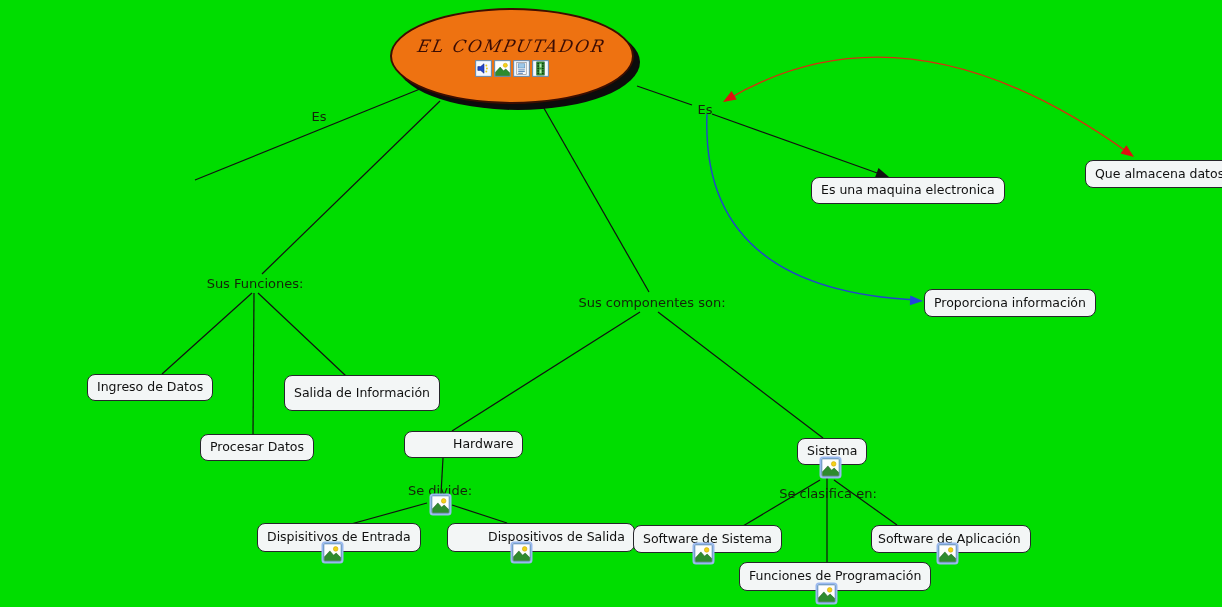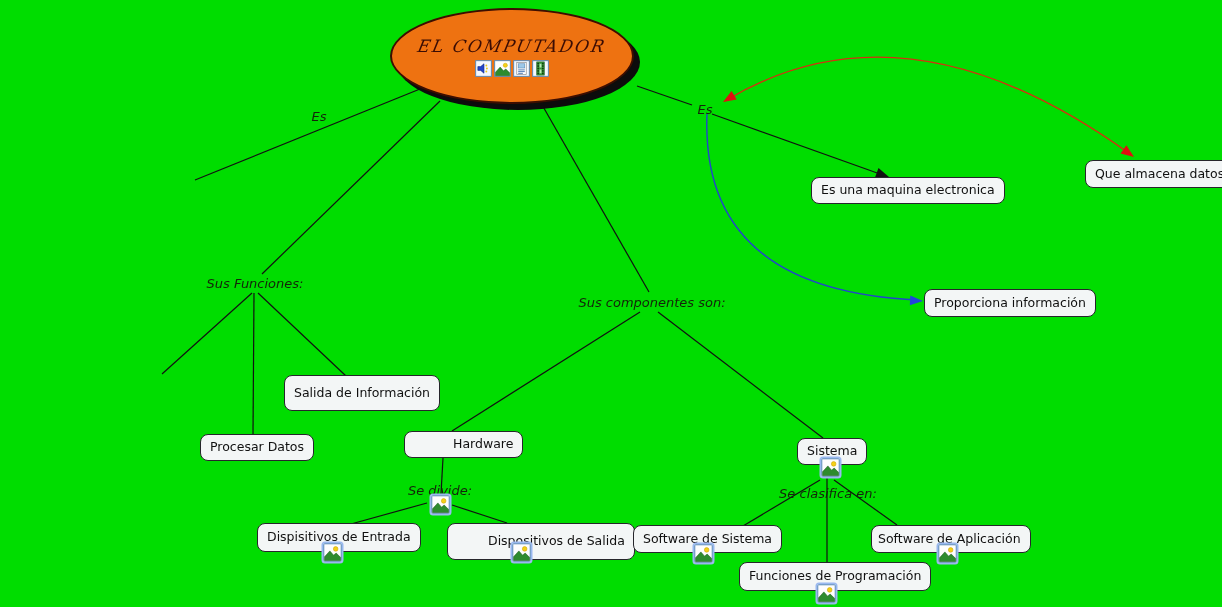--- a/index.html
+++ b/index.html
@@ -32,21 +32,21 @@
     position:absolute;background:#F3F6F6;border:1.4px solid #26262B;
     border-radius:8px;color:#101010;font-size:12.5px;line-height:1.45;
     padding:3px 9px;white-space:nowrap;box-sizing:border-box;z-index:2;
     display:flex;align-items:center;justify-content:center;
   }
   .node.multi{white-space:normal;text-align:center;width:256px;padding:4px 4px;border-radius:10px;}
 
   
   .llabel{
     position:absolute;font-size:13px;color:#14240A;z-index:2;
-    transform:translateX(-50%);white-space:nowrap;font-style:italic;
+    transform:translateX(-50%);white-space:nowrap;
   }
 
   
   .pic-icon{
     position:absolute;width:19px;height:19px;z-index:4;
     box-shadow:0 0 0 1.5px #9AB8F0;background:#fff;border-radius:2px;
   }
 </style>
 </head>
 <body>
@@ -144,26 +144,27 @@
   <div class="llabel" style="left:319px;top:109px;">Es</div>
   <div class="llabel" style="left:705px;top:102px;">Es</div>
   <div class="llabel" style="left:255px;top:276px;">Sus Funciones:</div>
   <div class="llabel" style="left:652px;top:295px;">Sus componentes son:</div>
   <div class="llabel" style="left:440px;top:483px;">Se divide:</div>
   <div class="llabel" style="left:828px;top:486px;">Se clasifica en:</div>
 
   <div class="node" style="left:811px;top:177px;height:27px;">Es una maquina electronica</div>
   <div class="node" style="left:1085px;top:160px;height:28px;">Que almacena datos</div>
   <div class="node" style="left:924px;top:289px;height:28px;">Proporciona información</div>
+  <div class="node" style="left:87px;top:374px;height:27px;">Ingreso de Datos</div>
   <div class="node" style="left:284px;top:375px;height:36px;">Salida de Información</div>
   <div class="node" style="left:200px;top:434px;height:27px;">Procesar Datos</div>
   <div class="node" style="left:404px;top:431px;height:27px;padding-left:48px;">Hardware</div>
   <div class="node" style="left:797px;top:438px;height:27px;">Sistema</div>
   <div class="node" style="left:257px;top:523px;height:29px;">Dispisitivos de Entrada</div>
-  <div class="node" style="left:447px;top:523px;height:37px;padding-left:40px;">Dispositivos de Salida</div>
+  <div class="node" style="left:447px;top:523px;height:29px;padding-left:40px;">Dispositivos de Salida</div>
   <div class="node" style="left:633px;top:525px;height:28px;">Software de Sistema</div>
   <div class="node" style="left:871px;top:525px;height:28px;padding-left:6px;">Software de Aplicación</div>
   <div class="node" style="left:739px;top:562px;height:29px;">Funciones de Programación</div>
 
   <svg class="pic-icon" style="left:431px;top:495px;">
       <use href="#sym-pic"></use>
     </svg>
   <svg class="pic-icon" style="left:821px;top:458px;">
       <use href="#sym-pic"></use>
     </svg>

